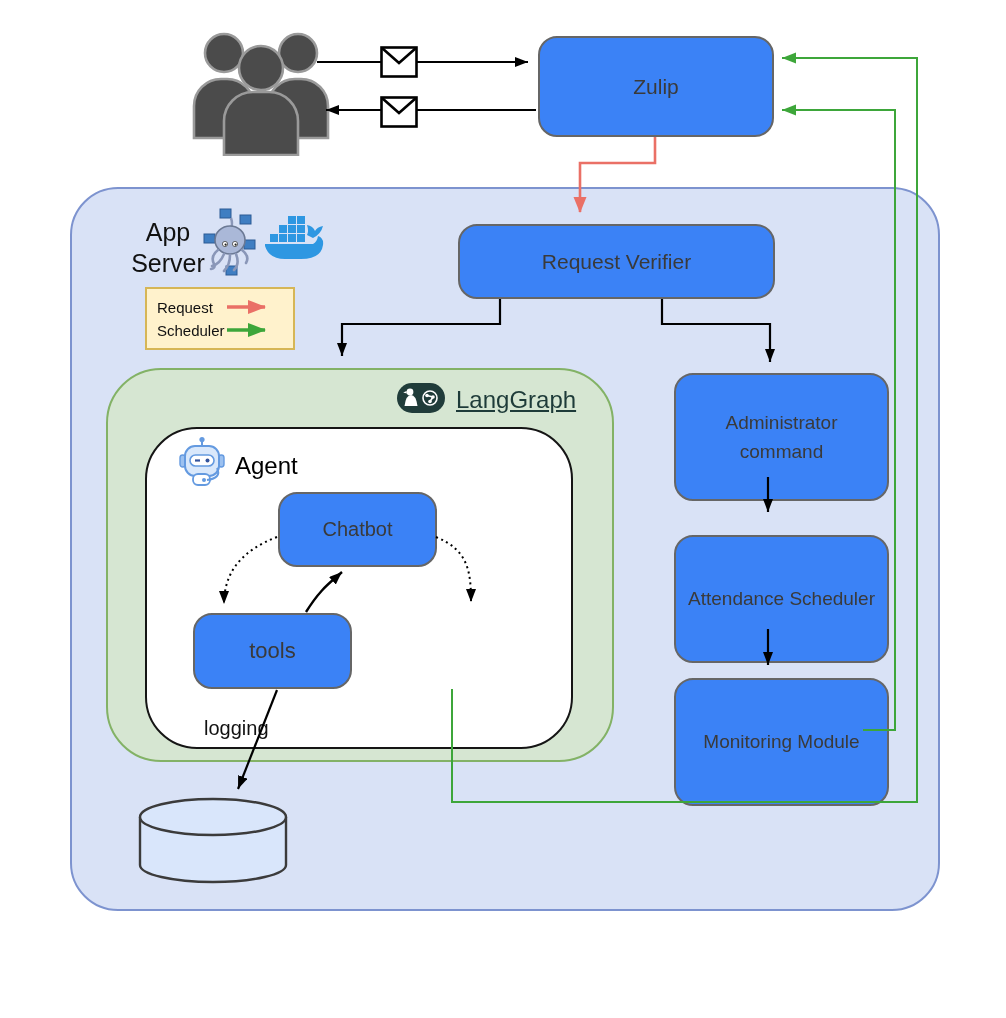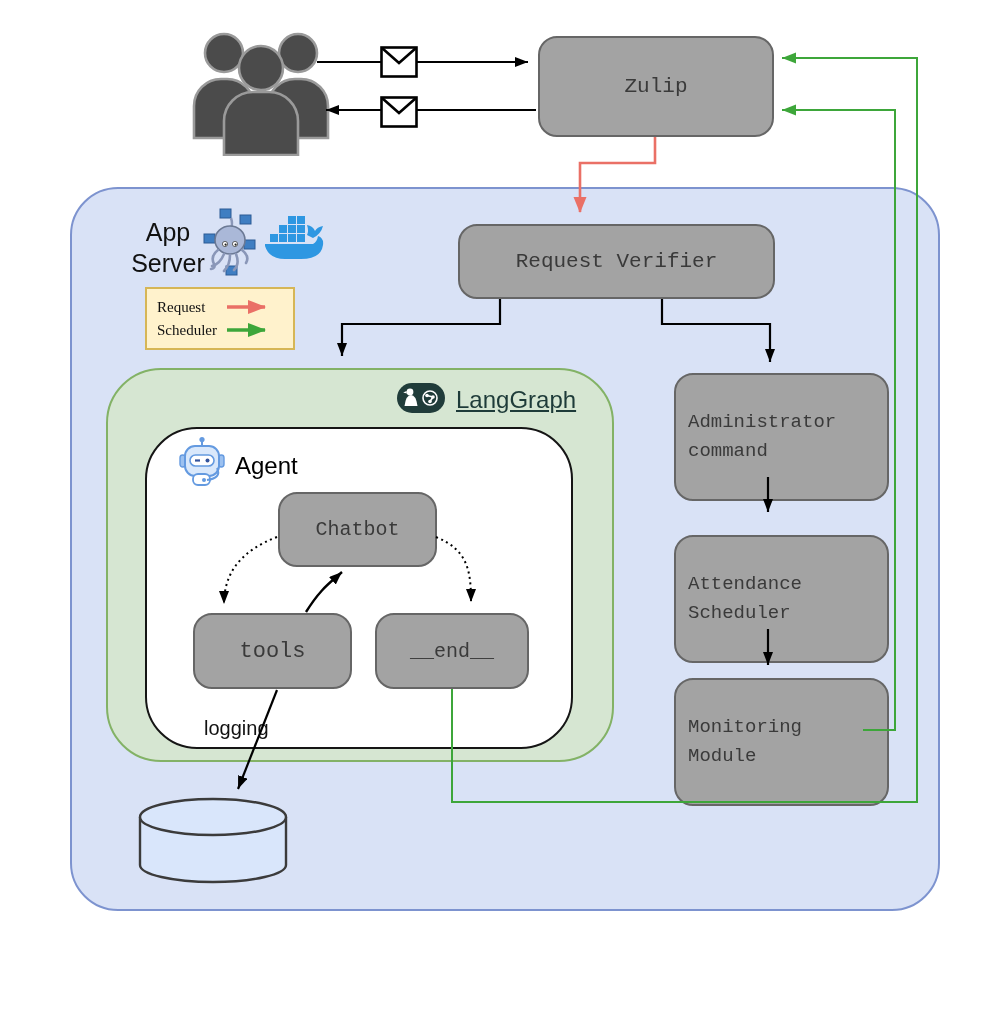--- a/index.html
+++ b/index.html
@@ -7,23 +7,23 @@
           font-family:"Liberation Sans", sans-serif;overflow:hidden;}
   .abs{position:absolute;}
   
   #app-server-box{left:70px;top:187px;width:866px;height:720px;background:#d9e2f6;
                   border:2px solid #7d93cf;border-radius:48px;z-index:1;}
   #langgraph-box{left:106px;top:368px;width:504px;height:390px;background:#d6e6d2;
                  border:2px solid #83b266;border-radius:55px;z-index:2;}
   #agent-box{left:145px;top:427px;width:424px;height:318px;background:#ffffff;
              border:2.5px solid #151515;border-radius:52px;z-index:3;}
   
-  .node{position:absolute;background:#a3a3a3;border:2px solid #666;border-radius:19px;
+  .node{position:absolute;background:#3b82f6;border:2px solid #666;border-radius:19px;
         color:#3a3a3a;display:flex;align-items:center;justify-content:center;
-        text-align:left;z-index:10;font-family:Liberation Mono, monospace;}
+        text-align:center;z-index:10;}
   #zulip{left:538px;top:36px;width:232px;height:97px;font-size:21px;}
   #request-verifier{left:422px;top:224px;width:313px;height:71px;font-size:21px;margin-left:36px;}
   #admin-command,#attendance-scheduler,#monitoring-module{
         left:674px;width:187px;height:100px;font-size:19px;line-height:1.55;padding:12px 12px;}
   #admin-command{top:373px;}
   #attendance-scheduler{top:535px;}
   #monitoring-module{top:678px;}
   #chatbot{left:278px;top:492px;width:155px;height:71px;font-size:20px;z-index:11;}
   #tools{left:193px;top:613px;width:155px;height:72px;font-size:22px;z-index:11;}
   #end-node{left:375px;top:613px;width:150px;height:72px;font-size:20px;z-index:11;}
@@ -31,21 +31,21 @@
   #app-server-label{left:118px;top:217px;width:100px;font-size:25px;color:#111;
                     text-align:center;line-height:1.25;z-index:5;}
   #langgraph-label{left:456px;top:386px;font-size:24px;color:#1e3b39;z-index:5;text-decoration:underline;}
   #agent-label{left:235px;top:452px;font-size:24px;color:#000000;z-index:5;}
   #logging-label{left:204px;top:717px;font-size:20px;color:#111;z-index:12;}
   #db-label{left:137px;top:852px;width:152px;text-align:center;font-size:21px;color:#222;z-index:12;}
   
   #legend{left:145px;top:287px;width:150px;height:63px;background:#fff2cc;
           border:2px solid #d6b656;z-index:5;display:flex;flex-direction:column;
           justify-content:center;gap:6px;padding:2px 10px;box-sizing:border-box;}
-  .legend-row{display:flex;align-items:center;justify-content:space-between;font-family:Liberation Serif, serif;}
+  .legend-row{display:flex;align-items:center;justify-content:space-between;}
   .legend-row span{font-size:15px;color:#111;}
   
   .icon{z-index:20;}
   #connectors{left:0;top:0;width:1006px;height:1018px;z-index:40;pointer-events:none;}
   .overlay-icon{z-index:45;}
 </style>
 </head>
 <body>
 
 <div id="canvas">
@@ -83,21 +83,20 @@
     </div>
   </div>
 
   <div class="node" id="zulip">Zulip</div>
   <div class="node" id="request-verifier">Request Verifier</div>
   <div class="node" id="admin-command">Administrator command</div>
   <div class="node" id="attendance-scheduler">Attendance Scheduler</div>
   <div class="node" id="monitoring-module">Monitoring Module</div>
   <div class="node" id="chatbot">Chatbot</div>
   <div class="node" id="tools">tools</div>
-  <div class="node" id="end-node">__end__</div>
 
   <svg class="abs icon" style="left:137px;top:795px;" width="152" height="100" viewBox="0 0 152 100">
     <path d="M3,22 v48 a73,17 0 0 0 146,0 v-48" fill="#d9e6fb" stroke="#3b3b3b" stroke-width="2.4"></path>
     <ellipse cx="76" cy="22" rx="73" ry="18" fill="#d9e6fb" stroke="#3b3b3b" stroke-width="2.4"></ellipse>
   </svg>
   <div class="abs" id="db-label">DB</div>
 
   <svg class="abs icon" style="left:188px;top:26px;" width="146" height="130" viewBox="0 0 146 130">
     <g fill="#4b4b4b" stroke="#9a9a9a" stroke-width="2.6">
       <circle cx="36" cy="27" r="19"></circle>

